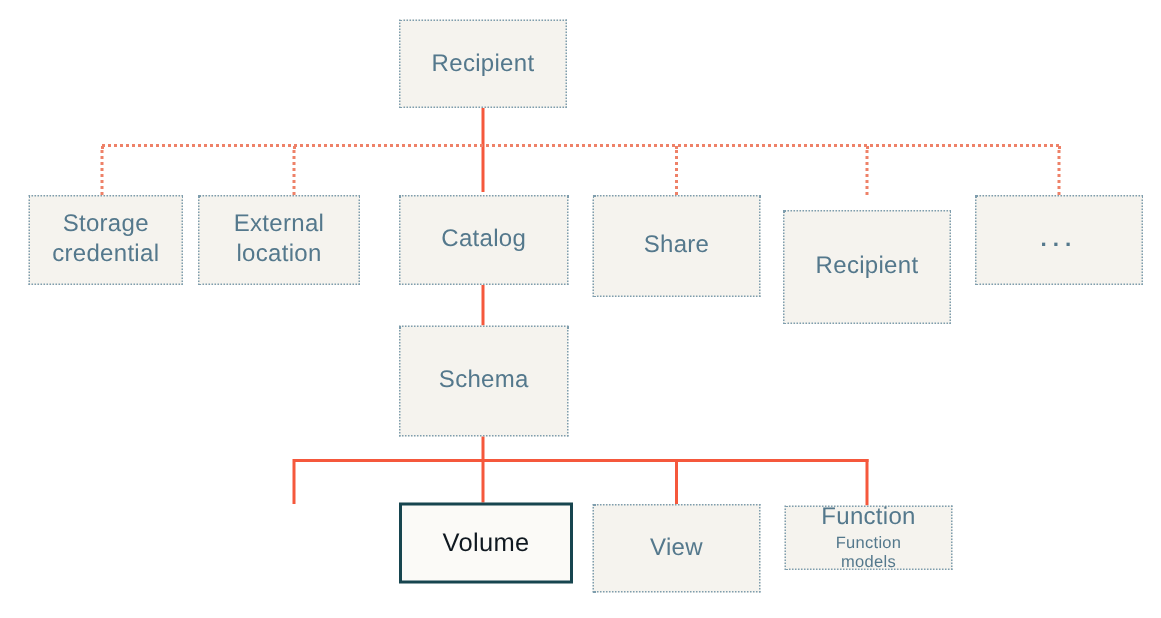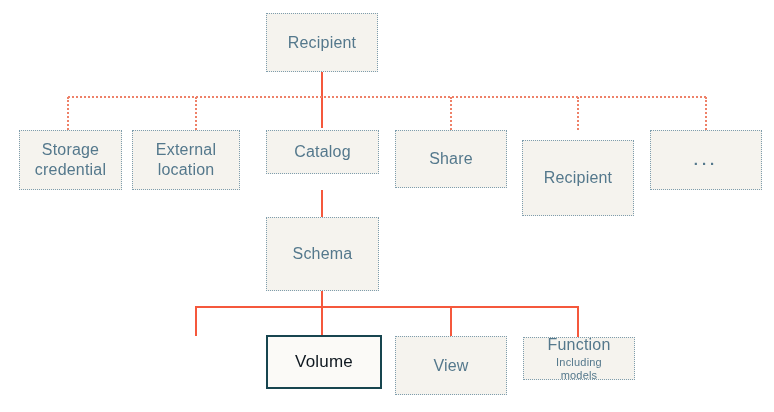--- a/index.html
+++ b/index.html
@@ -79,24 +79,24 @@
   <div class="node" style="left:266px;top:13px;width:112px;height:59px">
     <div class="label">Recipient</div>
   </div>
 
   <div class="node" style="left:19px;top:130px;width:103px;height:60px">
     <div class="label">Storage credential</div>
   </div>
   <div class="node" style="left:132px;top:130px;width:108px;height:60px">
     <div class="label">External location</div>
   </div>
-  <div class="node" style="left:266px;top:130px;width:113px;height:44px">
+  <div class="node" style="left:266px;top:130px;width:113px;height:60px">
     <div class="label">Catalog</div>
   </div>
-  <div class="node" style="left:395px;top:130px;width:112px;height:58px">
+  <div class="node" style="left:395px;top:130px;width:112px;height:68px">
     <div class="label">Share</div>
   </div>
   <div class="node" style="left:522px;top:140px;width:112px;height:76px">
     <div class="label">Recipient</div>
   </div>
   <div class="node ellipsis" style="left:650px;top:130px;width:112px;height:60px">
     <div class="label">...</div>
   </div>
 
   <div class="node" style="left:266px;top:217px;width:113px;height:74px">
@@ -105,17 +105,17 @@
 
   <div class="node highlight" style="left:266px;top:335px;width:116px;height:54px">
     <div class="label">Volume</div>
   </div>
   <div class="node" style="left:395px;top:336px;width:112px;height:59px">
     <div class="label">View</div>
   </div>
   <div class="node" style="left:523px;top:337px;width:112px;height:43px">
     <div>
       <div class="label">Function</div>
-      <div class="sublabel">Including models</div>
+      <div class="sublabel">Function models</div>
     </div>
   </div>
 
 </div>
 
 </body></html>

